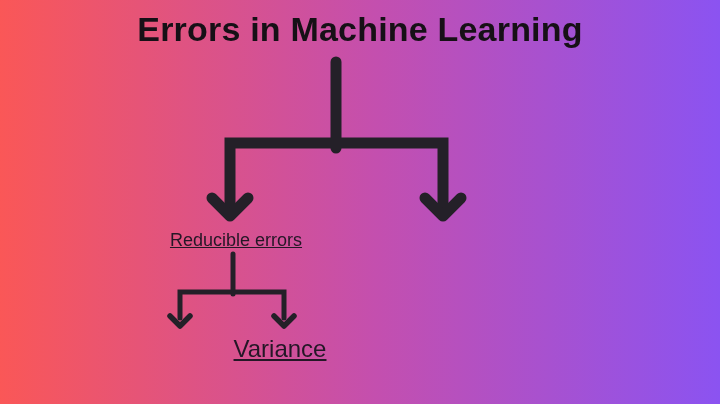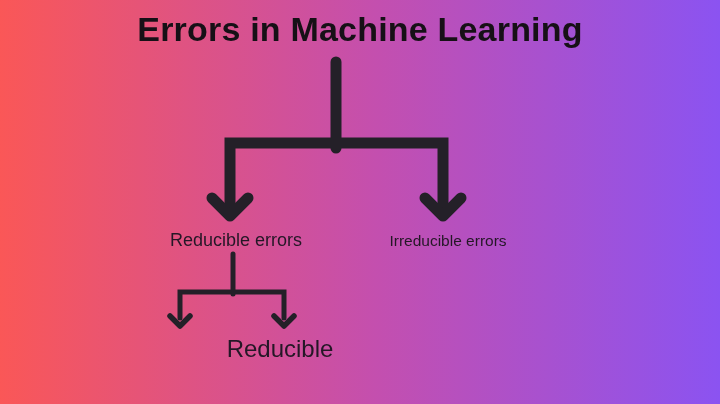--- a/index.html
+++ b/index.html
@@ -28,20 +28,21 @@
   .tree-svg {
     position: absolute;
     top: 0;
     left: 0;
   }
   .node-label {
     position: absolute;
     transform: translateX(-50%);
     white-space: nowrap;
     color: #241726;
+    text-decoration: underline;
   }
   .label-reducible {
     left: 236px;
     top: 230px;
     font-size: 18px;
   }
   .label-irreducible {
     left: 448px;
     top: 232px;
     font-size: 15.5px;
@@ -78,18 +79,17 @@
 
     <path d="M180,318 L180,292 L284,292 L284,318" stroke-width="5" stroke-linejoin="miter"></path>
 
     <path d="M170,316 L180,326 L190,316" stroke-width="5.5"></path>
 
     <path d="M274,316 L284,326 L294,316" stroke-width="5.5"></path>
   </svg>
 
   <div class="node-label label-reducible">Reducible errors</div>
 
-  <div class="node-label label-irreducible">Irreducible errors</div>
 
 
-  <div class="node-label label-variance">Reducible</div>
+  <div class="node-label label-variance">Variance</div>
 
 </div>
 
 </body></html>

